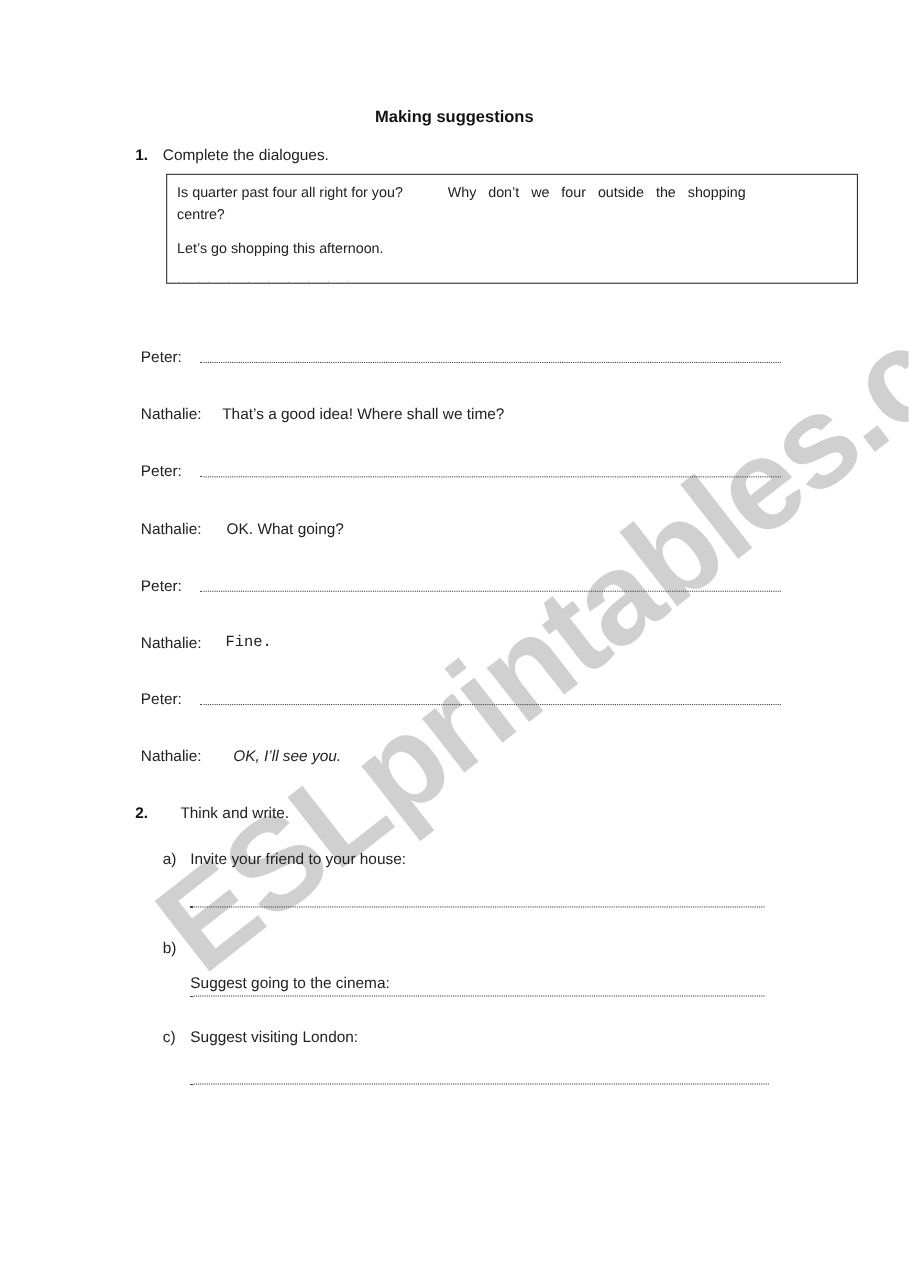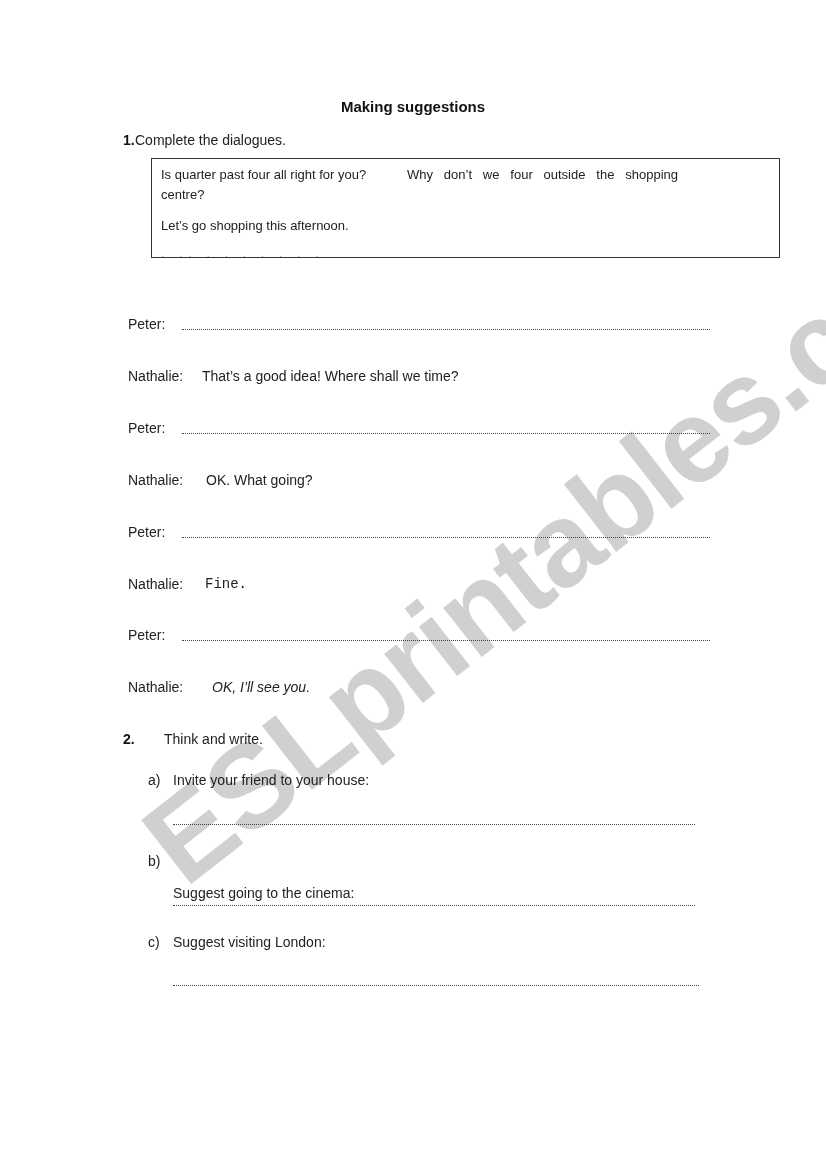--- a/index.html
+++ b/index.html
@@ -14,21 +14,21 @@
   .watermark{left:50px;top:470px;transform:rotate(-38deg);transform-origin:center;font-size:118px;font-weight:bold;color:#c8c8c8;opacity:0.85;white-space:nowrap;letter-spacing:-2px;pointer-events:none;}
 </style>
 </head>
 <body>
 
 <div class="abs watermark">ESLprintables.com</div>
 
 <div class="abs title">Making suggestions</div>
 
 <div class="abs num" style="left:123px;top:132px;">1.</div>
-<div class="abs txt" style="left:135px;top:132px;">Complete the dialogues.</div>
+<div class="abs txt" style="left:148px;top:132px;">Complete the dialogues.</div>
 
 <div class="abs box">
   <p style="top:6px;">
     <span>Is quarter past four all right for you?</span>
     <span style="position:absolute;left:246px;white-space:pre;">Why   don’t   we   four   outside   the   shopping</span>
   </p>
   <p style="top:57px;">Let’s go shopping this afternoon.</p>
   <p style="top:26px;">centre?</p>
   <p style="top:88px;color:#999;letter-spacing:6px;font-size:10px;">·  ··  ·  ·  ·  ·  ·  ·  ·</p>
 </div>

